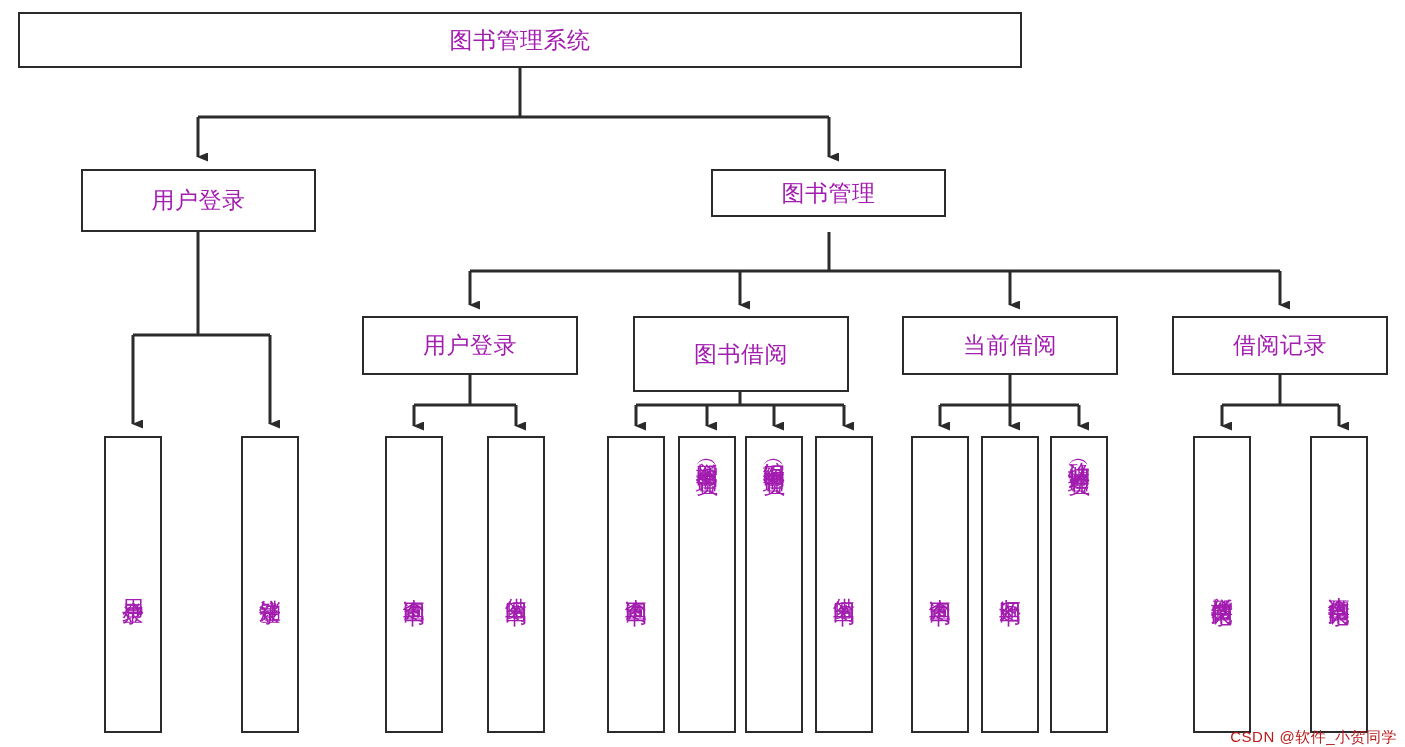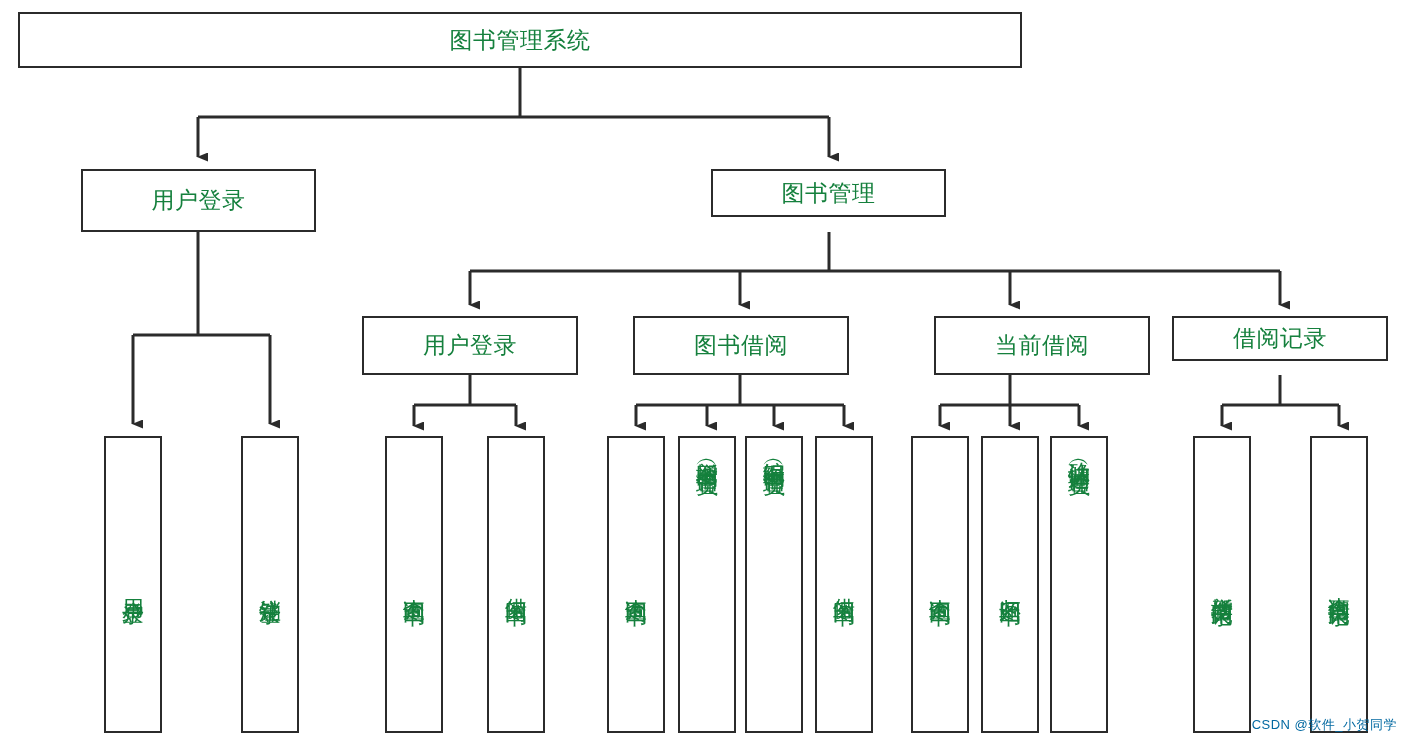--- a/index.html
+++ b/index.html
@@ -28,21 +28,21 @@
     position: absolute;
     box-sizing: border-box;
     background: #ffffff;
     border: 2.5px solid #2b2b2b;
     display: flex;
     align-items: center;
     justify-content: center;
     z-index: 3;
   }
   .node-label {
-    color: #15803d;
+    color: #a21caf;
     text-align: center;
     line-height: 1.0;
     white-space: nowrap;
   }
   .node.horizontal .node-label {
     font-size: 23px;
     letter-spacing: 0.5px;
   }
   .node.root .node-label {
     font-size: 23px;
@@ -60,23 +60,23 @@
     letter-spacing: 2px;
     white-space: nowrap;
   }
   .node.vertical.centered {
     align-items: center;
     padding-top: 0;
   }
   #watermark {
     position: absolute;
     right: 8px;
-    bottom: 13px;
-    font-size: 13px;
-    color: #0369a1;
+    bottom: 0;
+    font-size: 15px;
+    color: #b91c1c;
     z-index: 5;
     white-space: nowrap;
     letter-spacing: 0.5px;
   }
 </style>
 </head>
 <body>
 
 <div id="diagram-root">
 
@@ -141,29 +141,29 @@
   </div>
 
   <div class="node horizontal" style="left:711px; top:169px; width:235px; height:48px;">
     <span class="node-label">图书管理</span>
   </div>
 
   <div class="node horizontal" style="left:362px; top:316px; width:216px; height:59px;">
     <span class="node-label">用户登录</span>
   </div>
 
-  <div class="node horizontal" style="left:633px; top:316px; width:216px; height:59px;">
+  <div class="node horizontal" style="left:633px; top:316px; width:216px; height:76px;">
     <span class="node-label">图书借阅</span>
   </div>
 
-  <div class="node horizontal" style="left:902px; top:316px; width:216px; height:59px;margin-left:32px;">
+  <div class="node horizontal" style="left:902px; top:316px; width:216px; height:59px;">
     <span class="node-label">当前借阅</span>
   </div>
 
-  <div class="node horizontal" style="left:1172px; top:316px; width:216px; height:45px;">
+  <div class="node horizontal" style="left:1172px; top:316px; width:216px; height:59px;">
     <span class="node-label">借阅记录</span>
   </div>
 
   <div class="node vertical centered" style="left:104px; top:436px; width:58px; height:297px;">
     <span class="node-label">用户登录</span>
   </div>
 
   <div class="node vertical centered" style="left:241px; top:436px; width:58px; height:297px;">
     <span class="node-label">注销登录</span>
   </div>

